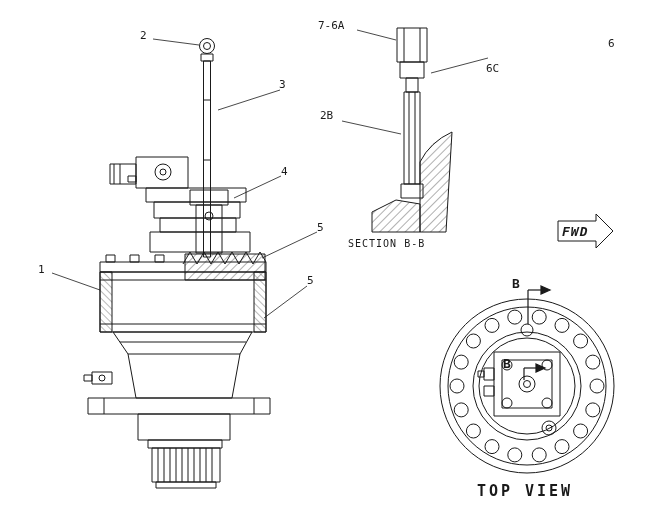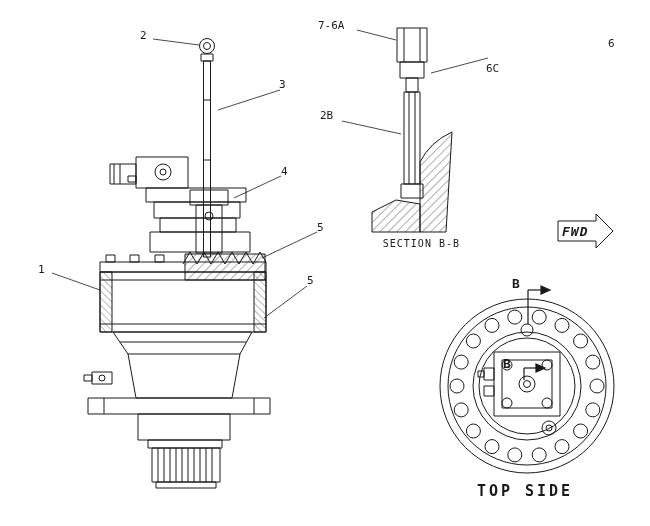--- a/index.html
+++ b/index.html
@@ -4,21 +4,21 @@
 <style>
   html,body{margin:0;padding:0;background:#fff;}
   #canvas{
     position:relative;width:650px;height:526px;background:#fff;overflow:hidden;
     font-family:"DejaVu Sans Mono", monospace;color:#1a1a1a;
   }
   #art{position:absolute;left:0;top:0;}
   .lbl{position:absolute;font-size:11px;line-height:1;color:#1a1a1a;white-space:nowrap;}
   .callout{font-size:11px;}
   .view-title{font-size:15px;font-weight:bold;letter-spacing:3px;text-align:center;}
-  .small-title{font-size:10px;letter-spacing:1px;text-align:right;}
+  .small-title{font-size:10px;letter-spacing:1px;text-align:left;}
   .fwd-text{font-size:13px;font-weight:bold;letter-spacing:1px;font-style:italic;}
   .b-mark{font-size:13px;font-weight:bold;}
   svg *{vector-effect:non-scaling-stroke;}
 </style>
 </head>
 <body>
 
 <div id="canvas">
 
   <svg id="art" width="650" height="526" viewBox="0 0 650 526" fill="none" stroke="#1a1a1a" stroke-width="1">
@@ -211,15 +211,15 @@
   <div class="lbl callout" style="left:320px;top:110px;">2B</div>
   <div class="lbl callout" style="left:608px;top:38px;">6</div>
 
   <div class="lbl b-mark" style="left:512px;top:277px;">B</div>
   <div class="lbl b-mark" style="left:503px;top:357px;">B</div>
 
   <div class="lbl fwd-text" style="left:562px;top:225px;">FWD</div>
 
   <div class="lbl small-title" style="left:348px;top:239px;width:112px;">SECTION B-B</div>
 
-  <div class="lbl view-title" style="left:440px;top:484px;width:170px;">TOP SIDE</div>
+  <div class="lbl view-title" style="left:440px;top:484px;width:170px;">TOP VIEW</div>
 
 </div>
 
 </body></html>

